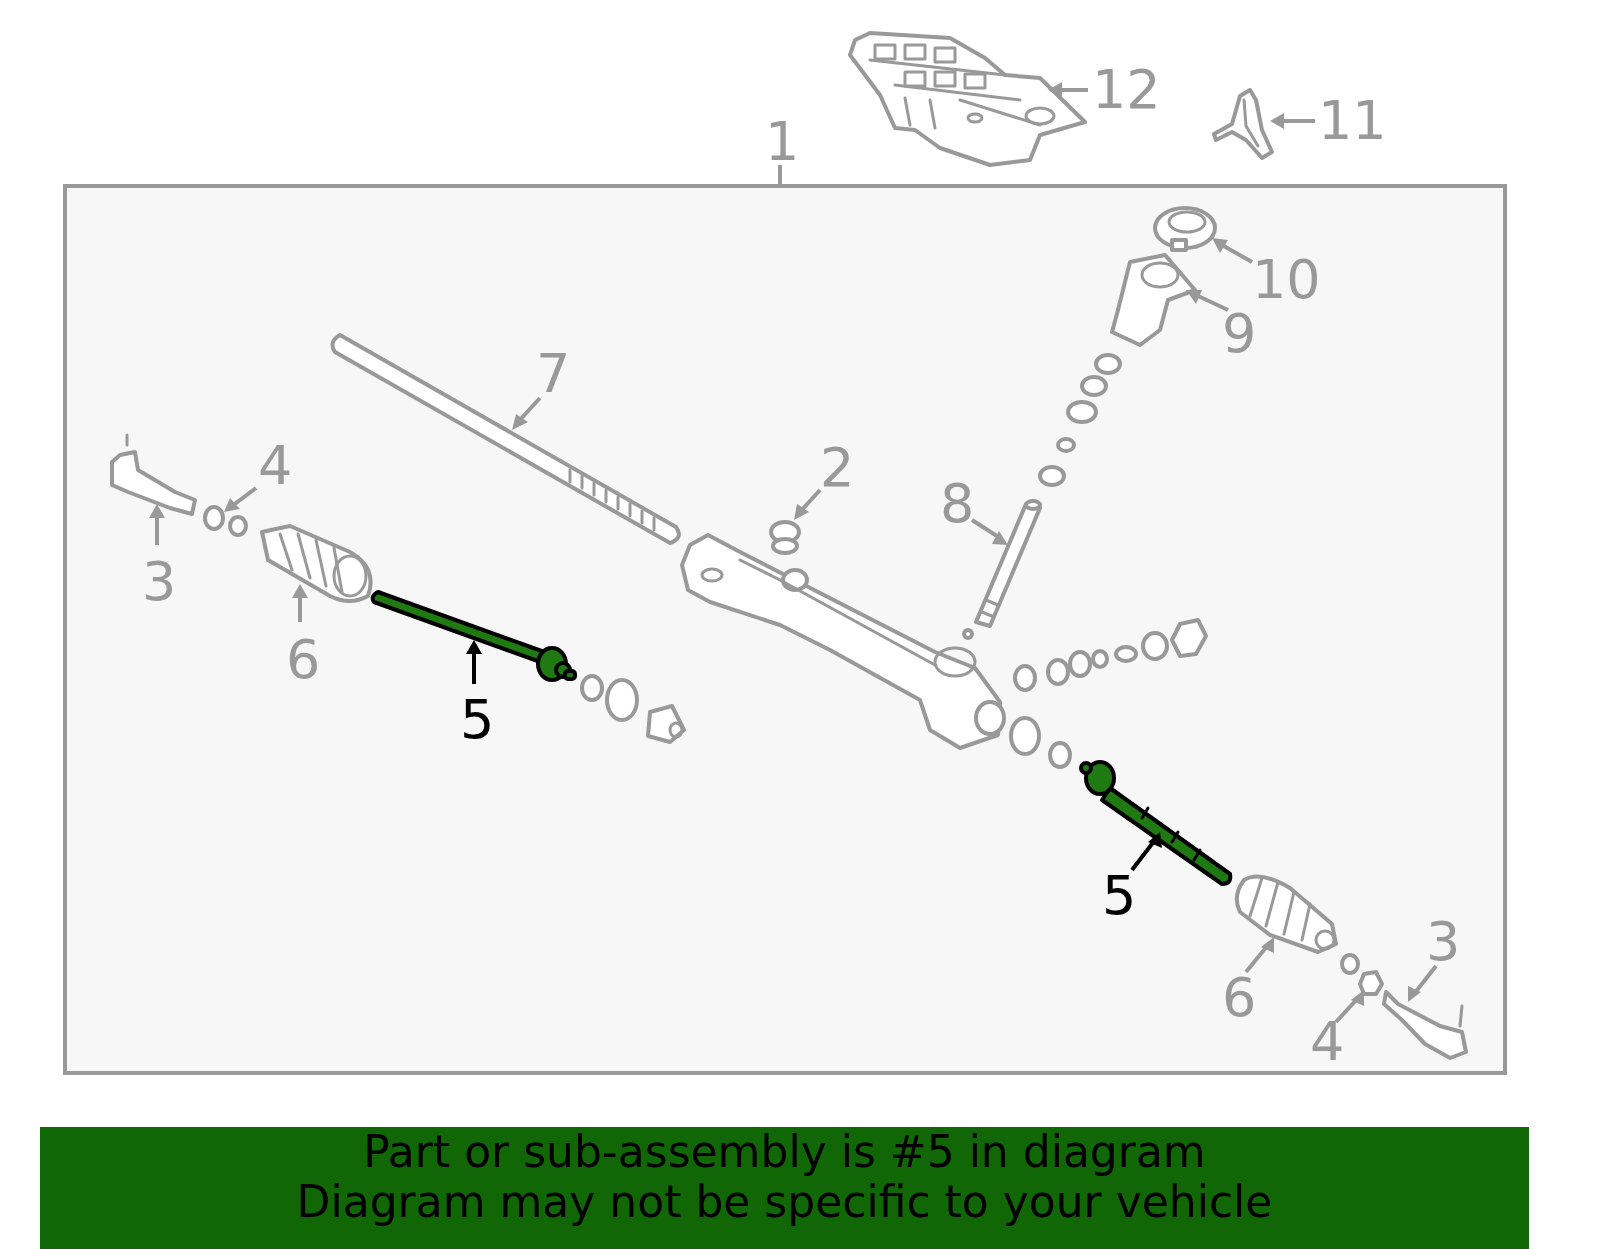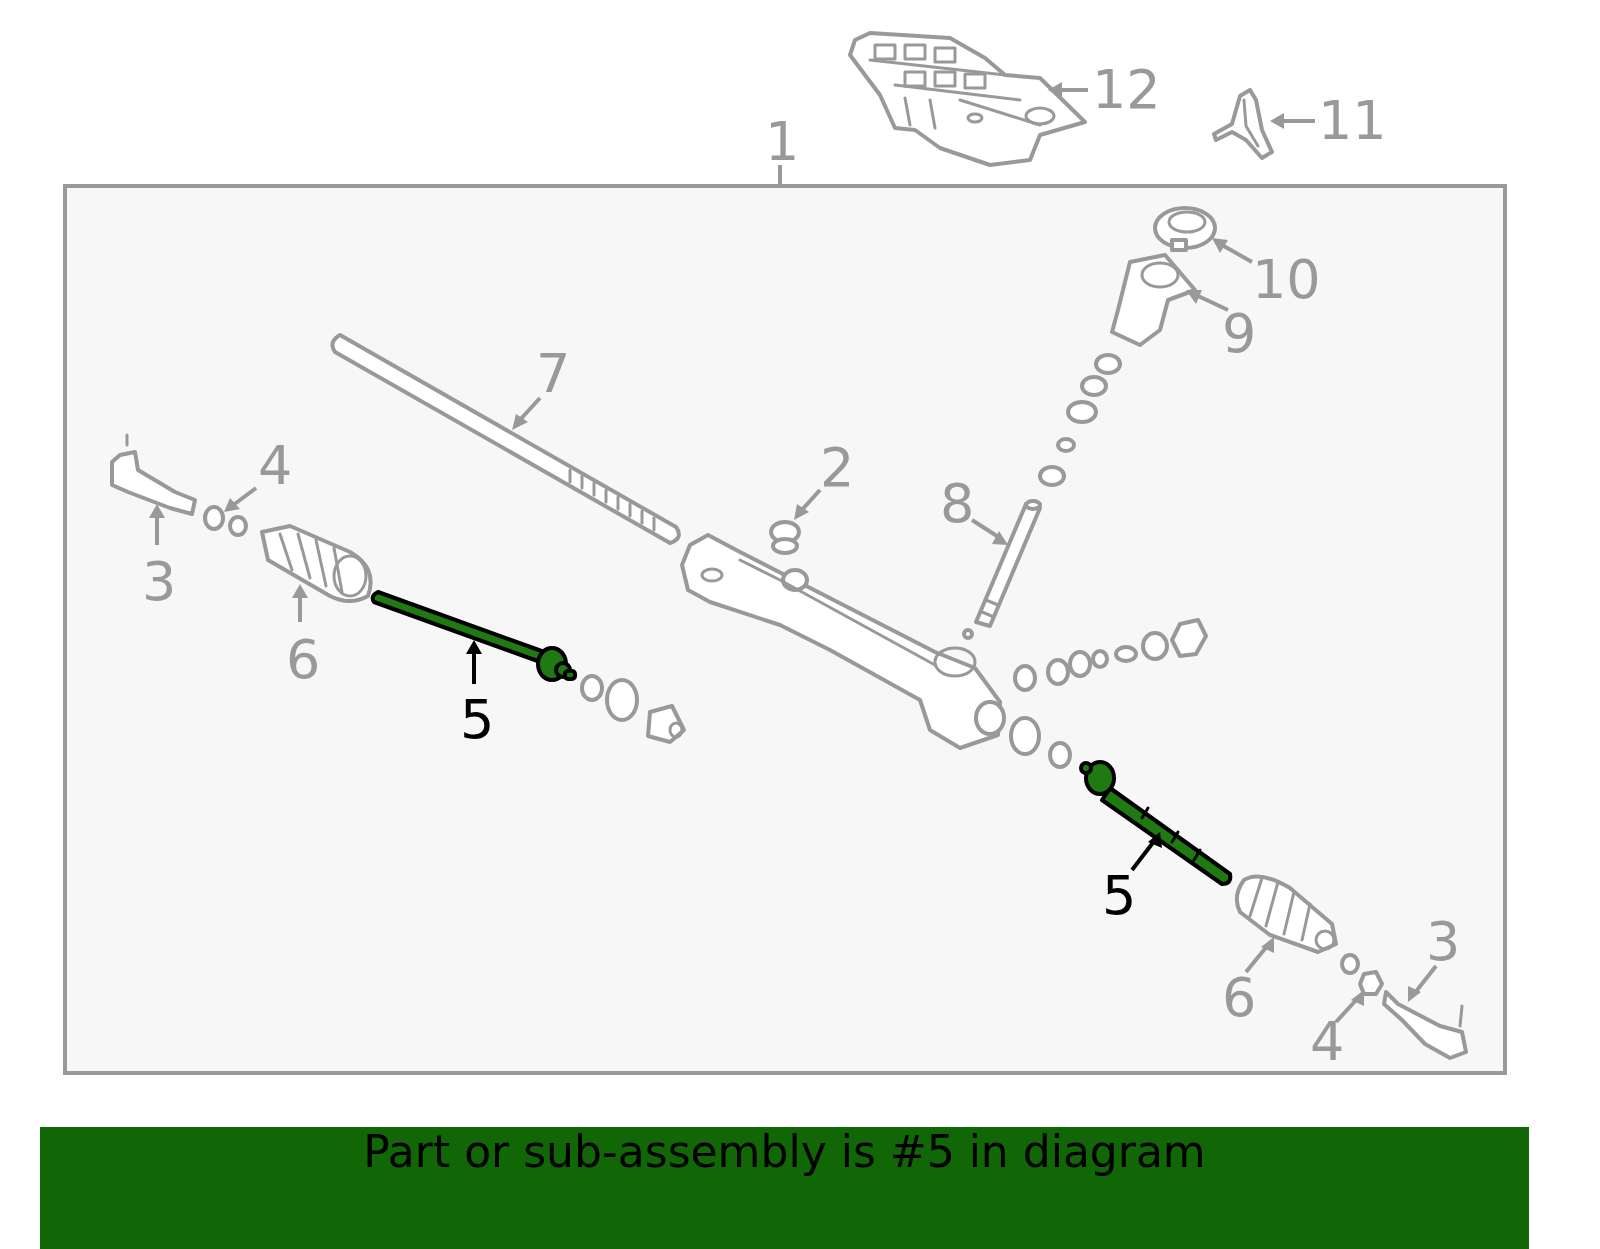--- a/index.html
+++ b/index.html
@@ -196,13 +196,14 @@
     <path class="part" d="M1386 992 L1398 1004 L1440 1026 L1462 1032 L1466 1052 L1450 1058 L1425 1044 L1402 1020 L1384 1004 Z"></path>
     <path class="part-line" d="M1460 1026 L1462 1006"></path>
   </g>
   <line class="lead" x1="1436" y1="966" x2="1414" y2="994"></line>
   <path d="M1408 1002 L1408 986 L1421 992 Z" fill="#999"></path>
   <text class="lbl" x="1426" y="960">3</text>
 </svg>
 
 <div id="banner">
   <div>Part or sub-assembly is #5 in diagram</div>
+  <div>Diagram may not be specific to your vehicle</div>
 </div>
 
 </body></html>

